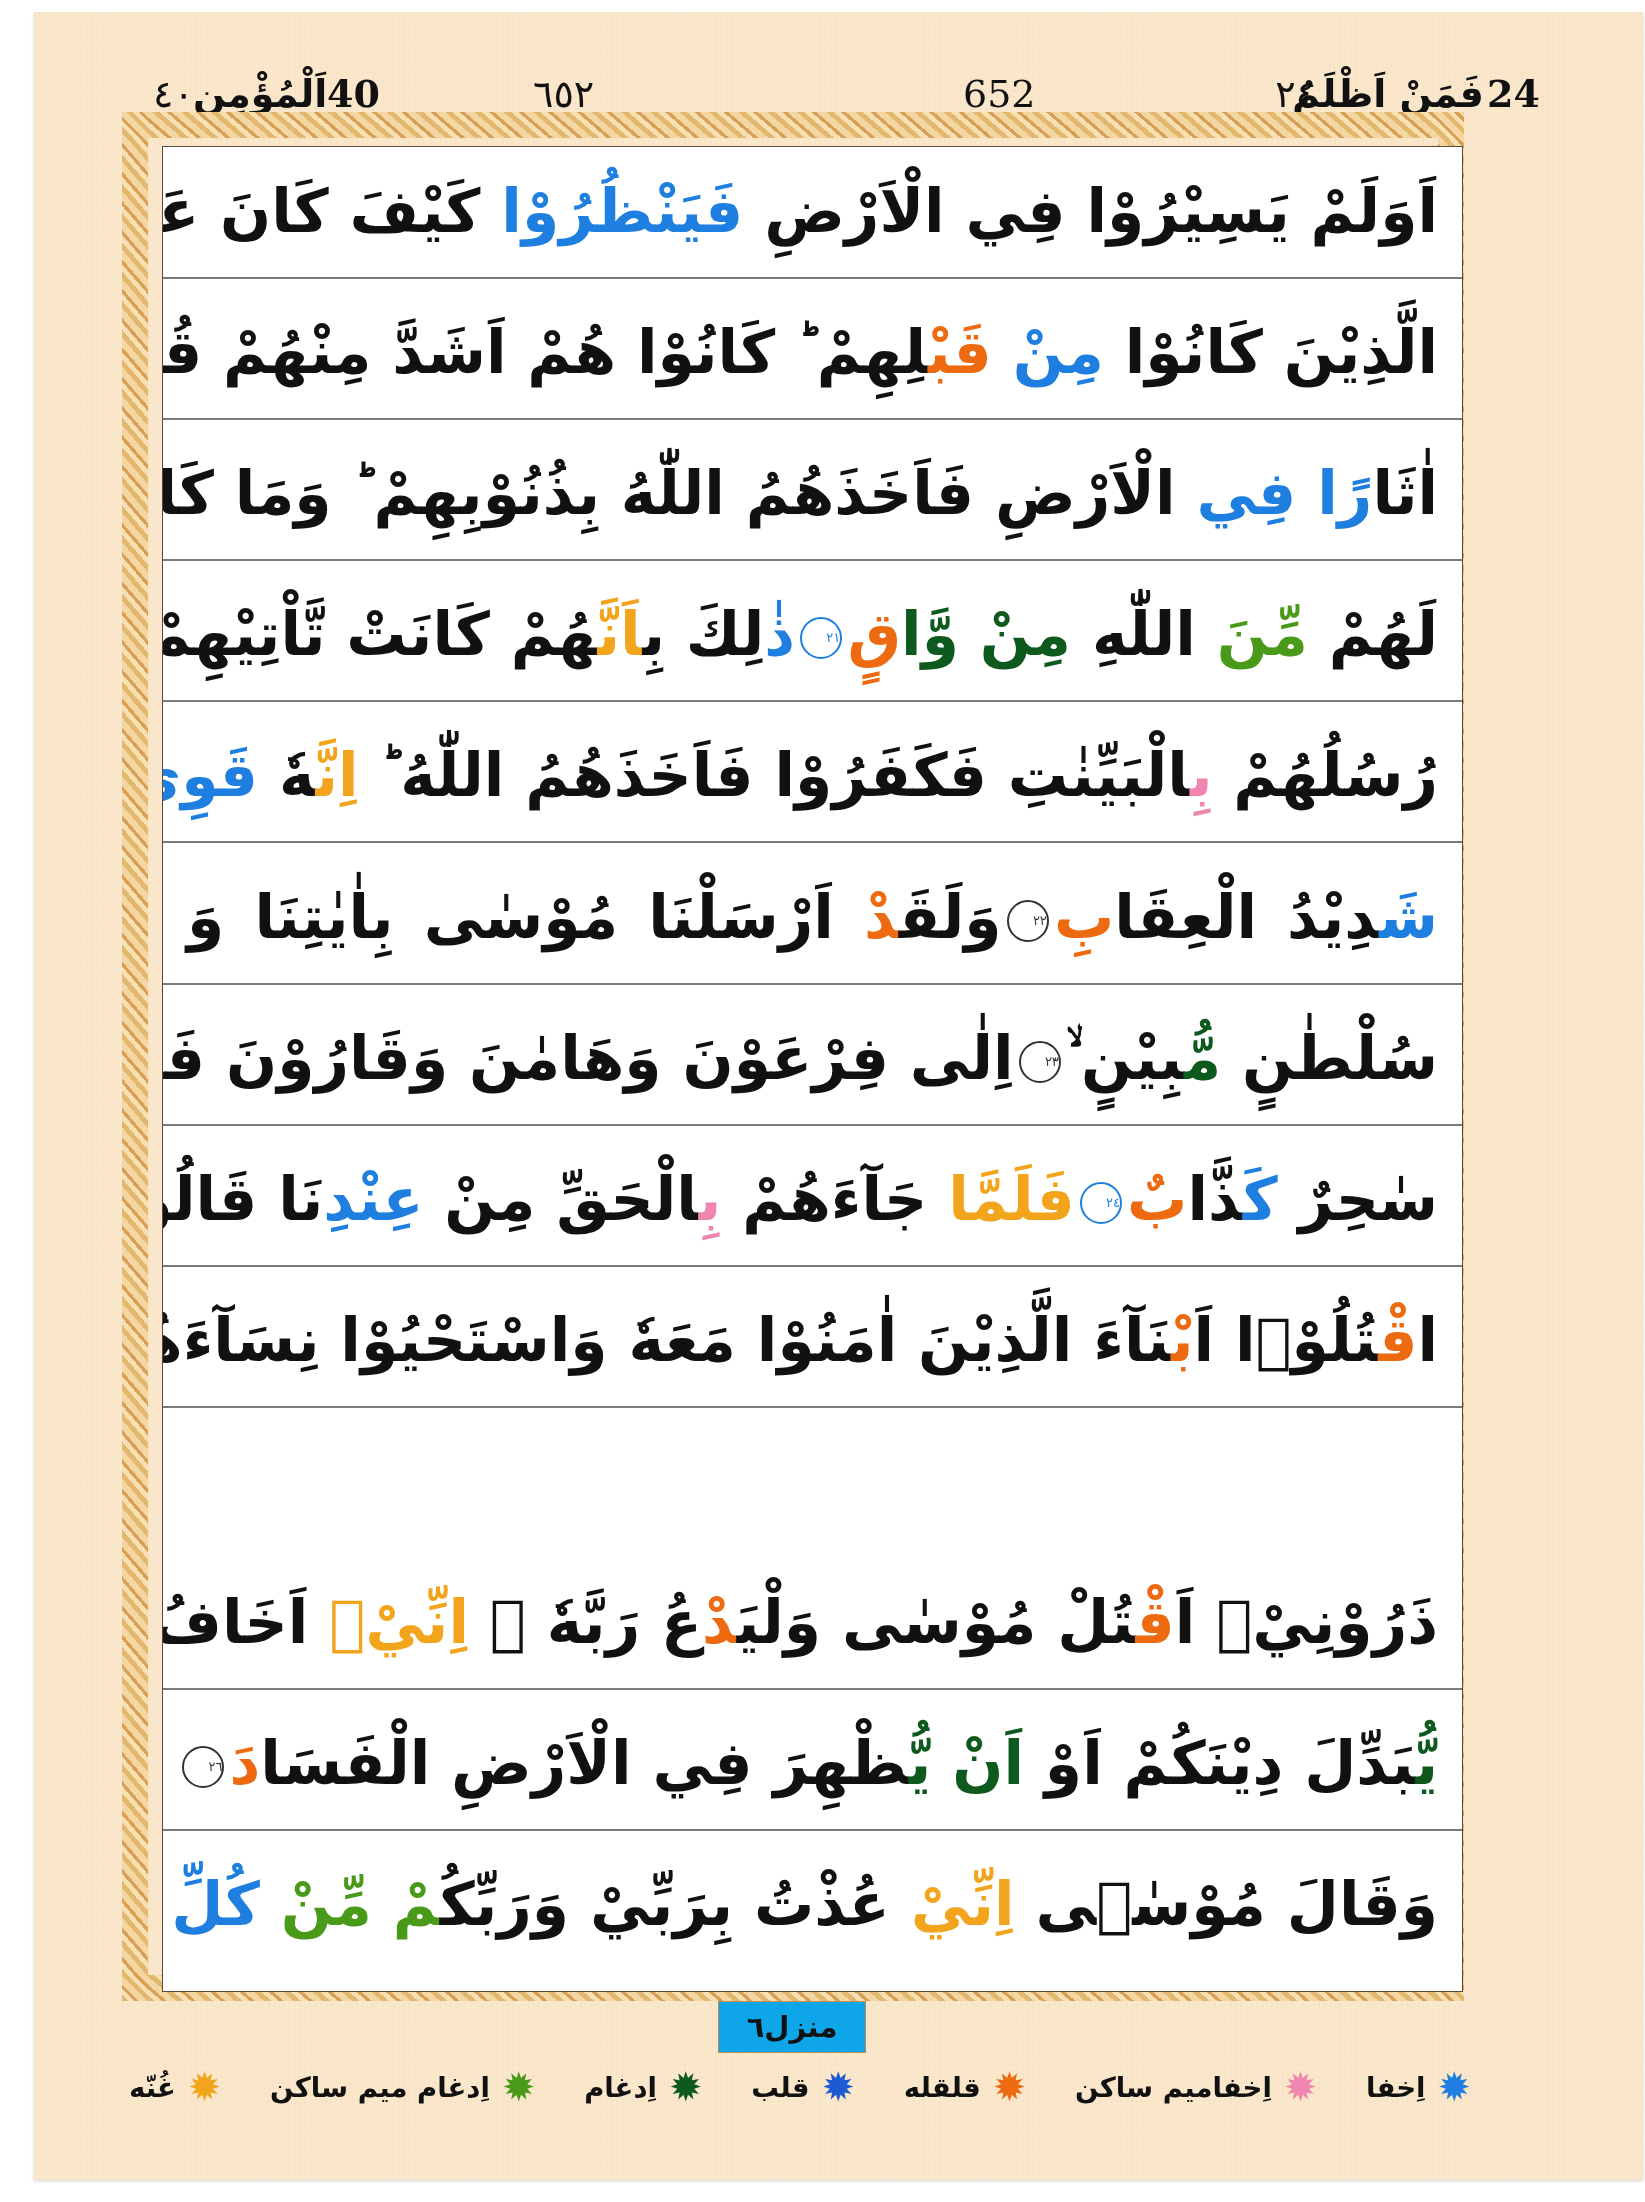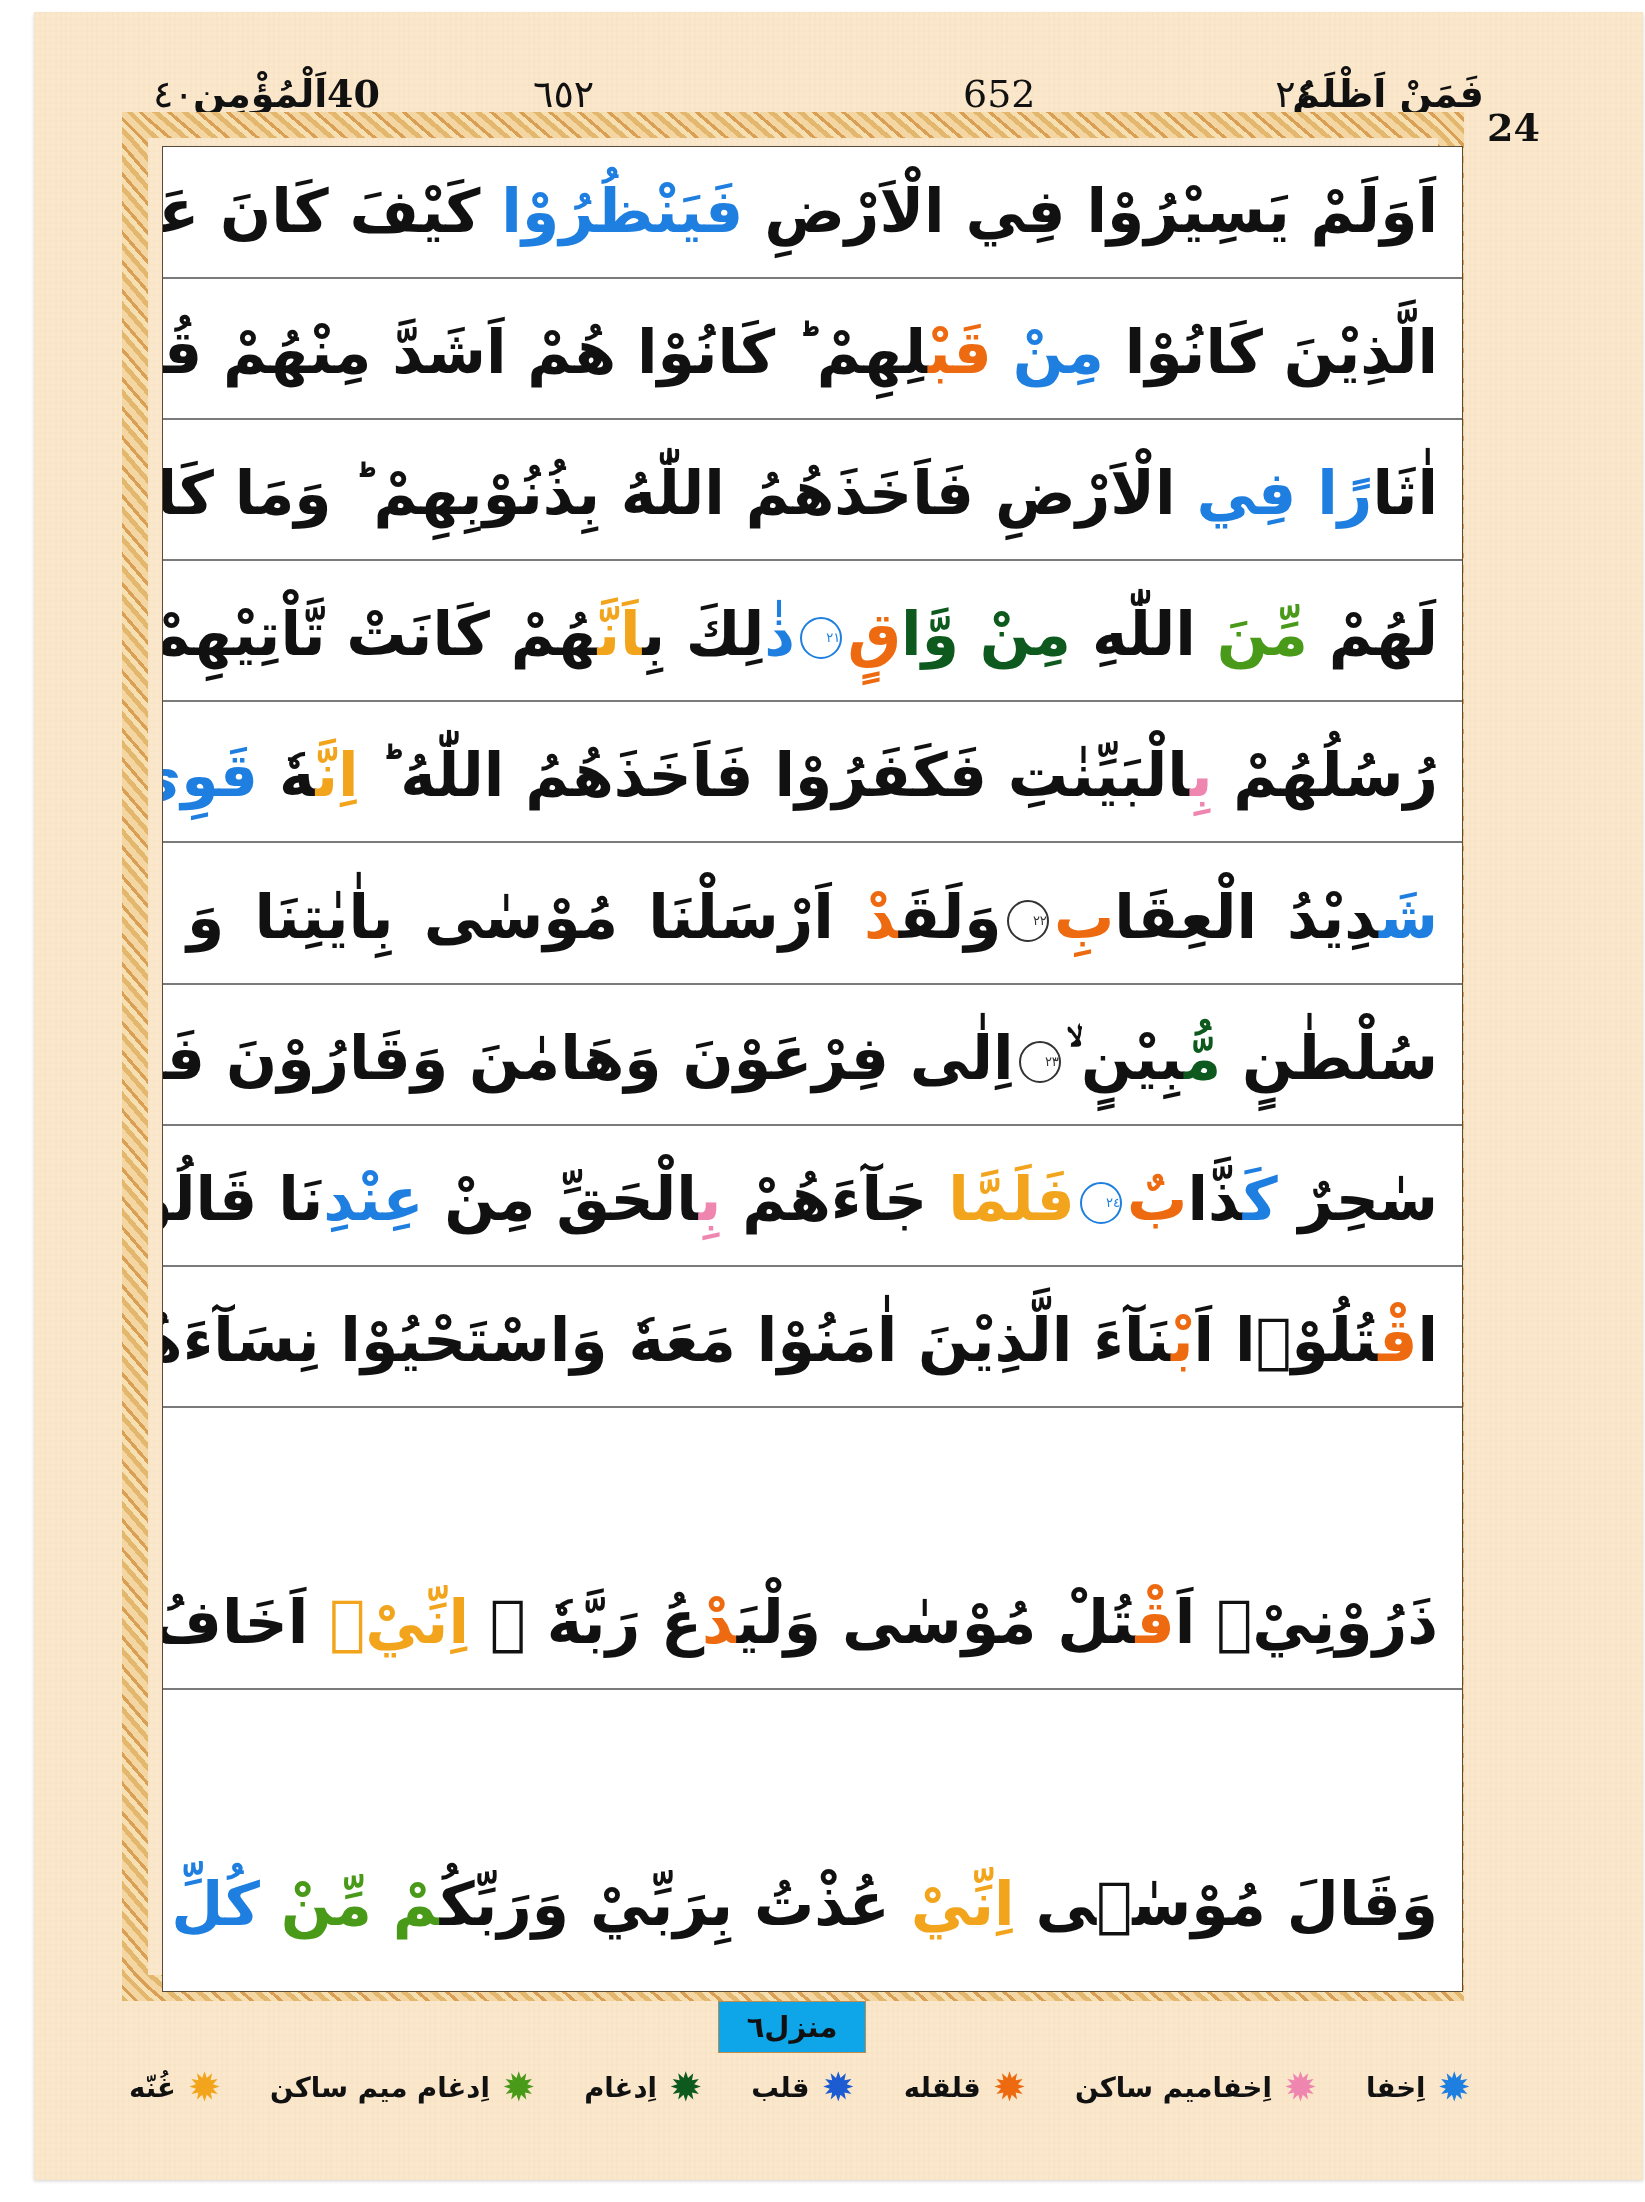--- a/index.html
+++ b/index.html
@@ -35,21 +35,21 @@
           font-size:29px;line-height:50px;text-align:center;direction:rtl;color:#111;font-weight:bold;}
   .legend{position:absolute;top:2061px;left:129px;width:1342px;height:52px;direction:rtl;display:flex;justify-content:space-between;align-items:center;}
   .legend-item{display:flex;align-items:center;gap:12px;font-size:27.5px;font-weight:bold;color:#111;}
   .star{font-size:40px;line-height:40px;}
 </style>
 </head>
 <body>
 
 <div class="page">
   <div class="header">
-    <span class="hdr" style="right:103px;margin-top:34px;">24</span>
+    <span class="hdr" style="right:103px;">24</span>
     <span class="hdr ar" style="right:159px;">فَمَنْ اَظْلَمُ</span>
     <span class="hdr num" style="right:327px;">٢٤</span>
     <span class="hdr num" style="left:929px;">652</span>
     <span class="hdr num" style="left:499px;">٦٥٢</span>
     <span class="hdr" style="left:293px;">40</span>
     <span class="hdr ar" style="left:159px;">اَلْمُؤْمِن</span>
     <span class="hdr num" style="left:99px;margin-left:20px;">٤٠</span>
   </div>
 </div>
 
@@ -58,20 +58,21 @@
     <div class="line" style="top: 0px;"><span class="seg c-plain">اَوَلَمْ يَسِيْرُوْا فِي الْاَرْضِ </span><span class="seg c-ikhfa">فَيَنْظُرُوْا</span><span class="seg c-plain"> كَيْفَ كَانَ عَاقِبَةُ</span></div>
     <div class="line" style="top: 141px;"><span class="seg c-plain">الَّذِيْنَ كَانُوْا </span><span class="seg c-ikhfa">مِنْ </span><span class="seg c-qalqala">قَبْ</span><span class="seg c-plain">لِهِمْ ؕ كَانُوْا هُمْ اَشَدَّ مِنْهُمْ قُوَّ</span></div>
     <div class="line" style="top: 282px;"><span class="seg c-plain">اٰثَا</span><span class="seg c-ikhfa">رًا فِي</span><span class="seg c-plain"> الْاَرْضِ فَاَخَذَهُمُ اللّٰهُ بِذُنُوْبِهِمْ ؕ وَمَا كَانَ</span></div>
     <div class="line" style="top: 423px;"><span class="seg c-plain">لَهُمْ </span><span class="seg c-idgham-meem">مِّنَ</span><span class="seg c-plain"> اللّٰهِ </span><span class="seg c-idgham">مِنْ وَّا</span><span class="seg c-qalqala">قٍ</span><span class="ayah" style="border-color: rgb(30, 127, 224); color: rgb(30, 127, 224);">٢١</span><span class="seg c-ikhfa">ذٰ</span><span class="seg c-plain">لِكَ بِ</span><span class="seg c-ghunna">اَنَّ</span><span class="seg c-plain">هُمْ كَانَتْ تَّاْتِيْهِمْ</span></div>
     <div class="line" style="top: 564px;"><span class="seg c-plain">رُسُلُهُمْ </span><span class="seg c-ikhfa-meem">بِ</span><span class="seg c-plain">الْبَيِّنٰتِ فَكَفَرُوْا فَاَخَذَهُمُ اللّٰهُ ؕ </span><span class="seg c-ghunna">اِنَّ</span><span class="seg c-plain">هٗ </span><span class="seg c-ikhfa">قَوِيٌّ</span></div>
     <div class="line" style="top: 706px;"><span class="seg c-ikhfa">شَ</span><span class="seg c-plain">دِيْدُ الْعِقَا</span><span class="seg c-qalqala">بِ</span><span class="ayah" style="border-color: rgb(51, 51, 51); color: rgb(51, 51, 51);">٢٢</span><span class="seg c-plain">وَلَقَ</span><span class="seg c-qalqala">دْ</span><span class="seg c-plain"> اَرْسَلْنَا مُوْسٰى بِاٰيٰتِنَا وَ</span></div>
     <div class="line" style="top: 847px;"><span class="seg c-plain">سُلْطٰنٍ </span><span class="seg c-idgham">مُّ</span><span class="seg c-plain">بِيْنٍ ۙ</span><span class="ayah" style="border-color: rgb(51, 51, 51); color: rgb(51, 51, 51);">٢٣</span><span class="seg c-plain">اِلٰى فِرْعَوْنَ وَهَامٰنَ وَقَارُوْنَ فَقَالُوْا</span></div>
     <div class="line" style="top: 988px;"><span class="seg c-plain">سٰحِرٌ </span><span class="seg c-ikhfa">كَ</span><span class="seg c-plain">ذَّا</span><span class="seg c-qalqala">بٌ</span><span class="ayah" style="border-color: rgb(30, 127, 224); color: rgb(30, 127, 224);">٢٤</span><span class="seg c-ghunna">فَلَمَّا</span><span class="seg c-plain"> جَآءَهُمْ </span><span class="seg c-ikhfa-meem">بِ</span><span class="seg c-plain">الْحَقِّ مِنْ </span><span class="seg c-ikhfa">عِنْدِ</span><span class="seg c-plain">نَا قَالُوا</span></div>
     <div class="line" style="top: 1129px;"><span class="seg c-plain">ا</span><span class="seg c-qalqala">قْ</span><span class="seg c-plain">تُلُوْۤا اَ</span><span class="seg c-qalqala">بْ</span><span class="seg c-plain">نَآءَ الَّذِيْنَ اٰمَنُوْا مَعَهٗ وَاسْتَحْيُوْا نِسَآءَهُمْ ؕ</span></div>
     <div class="line" style="top: 1411px;"><span class="seg c-plain">ذَرُوْنِيْۤ اَ</span><span class="seg c-qalqala">قْ</span><span class="seg c-plain">تُلْ مُوْسٰى وَلْيَ</span><span class="seg c-qalqala">دْ</span><span class="seg c-plain">عُ رَبَّهٗ ۚ </span><span class="seg c-ghunna">اِنِّيْۤ</span><span class="seg c-plain"> اَخَافُ </span></div>
+    <div class="line" style="top: 1552px;"><span class="seg c-idgham">يُّ</span><span class="seg c-plain">بَدِّلَ دِيْنَكُمْ اَوْ </span><span class="seg c-idgham">اَنْ يُّ</span><span class="seg c-plain">ظْهِرَ فِي الْاَرْضِ الْفَسَا</span><span class="seg c-qalqala">دَ</span><span class="ayah" style="border-color: rgb(51, 51, 51); color: rgb(51, 51, 51);">٢٦</span></div>
     <div class="line" style="top: 1693px;"><span class="seg c-plain">وَقَالَ مُوْسٰۤى </span><span class="seg c-ghunna">اِنِّيْ</span><span class="seg c-plain"> عُذْتُ بِرَبِّيْ وَرَبِّكُ</span><span class="seg c-idgham-meem">مْ مِّنْ</span><span class="seg c-plain"> </span><span class="seg c-ikhfa">كُلِّ</span><span class="seg c-plain"> مُتَكَبِّرٍ</span></div>
   </div>
 
 <div class="manzil">منزل٦</div>
 
 <div class="legend" id="legend">
     <div class="legend-item">
       <span class="star" style="color: rgb(30, 127, 224);">✹</span>
       <span>اِخفا</span>
     </div>

